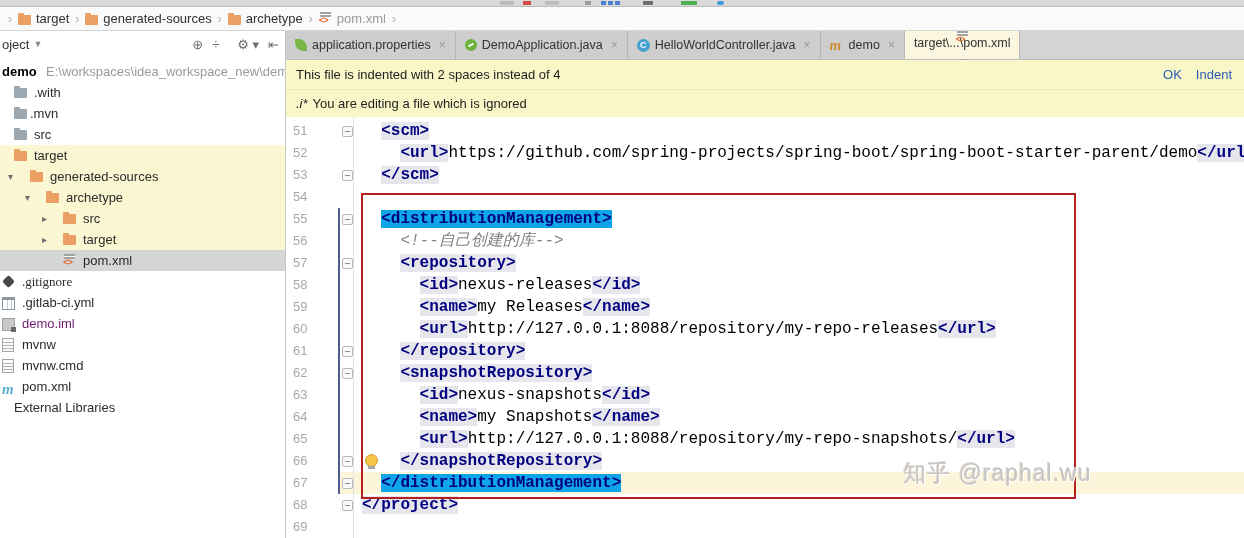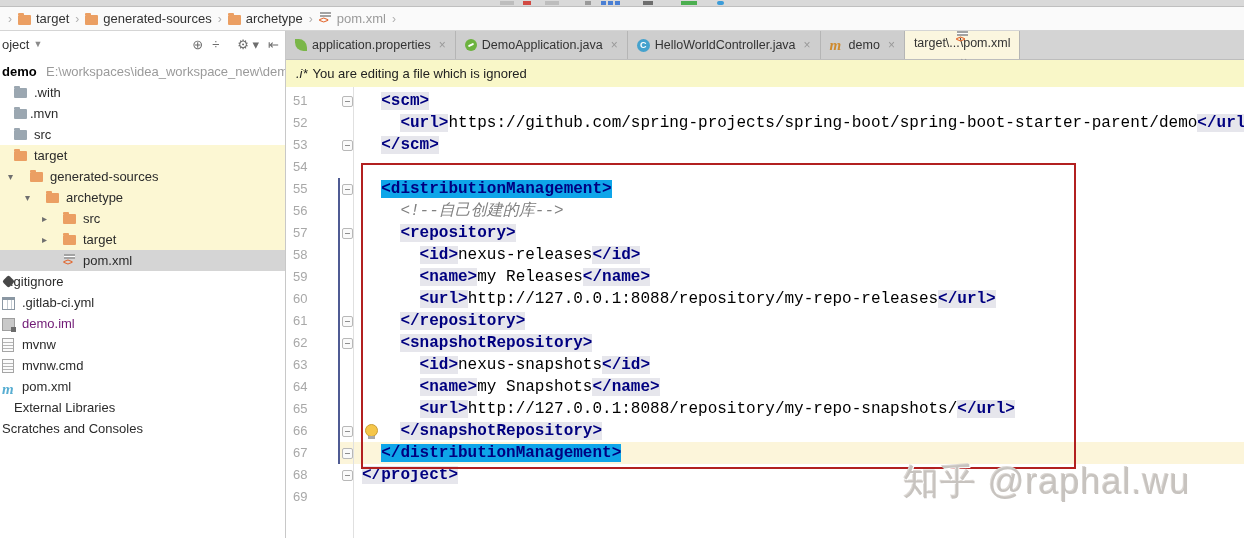--- a/index.html
+++ b/index.html
@@ -89,21 +89,21 @@
   #code{position:absolute;left:76px;top:3px;right:0;white-space:pre;}
   .cline{height:22px;line-height:22px;}
   .tk-t{color:#000080;font-weight:bold;background:#e6e6ec;}
   .tk-s{color:#000080;font-weight:bold;background:#0ea5e9;}
   .tk-x{color:#000;}
   .tk-c{color:#808080;font-style:italic;}
   #red-box{position:absolute;left:75px;top:76px;width:711px;height:302px;border:2px solid #b22020;pointer-events:none;}
   #bulb{position:absolute;left:79px;width:11px;height:11px;background:#f5c64a;border:1px solid #c99d36;border-radius:50%;}
   #bulb::after{content:"";position:absolute;left:2px;top:11px;width:7px;height:3px;background:#a9a9a9;}
   
-  #watermark{position:absolute;left:903px;top:458px;z-index:40;font-size:36px;letter-spacing:1px;
+  #watermark{position:absolute;left:903px;top:458px;z-index:40;font-size:23px;letter-spacing:1px;
       color:#c7c3bf;text-shadow:1px 1px 0 #fff,-1px -1px 0 #dcd8d4;pointer-events:none;
       font-family:"Liberation Sans",sans-serif;}
 </style>
 </head>
 <body>
 
 <div id="top-strip">
   <span class="mark" style="left:500px;width:14px;background:#bdbdbd"></span>
   <span class="mark" style="left:523px;width:8px;background:#d24a43"></span>
   <span class="mark" style="left:545px;width:14px;background:#bdbdbd"></span>
@@ -188,21 +188,21 @@
           <span class="chev" style="left: 42px;">▸</span>
           <span class="tic ic-folder-orange" style="left: 63px;"></span>
           <span class="tlabel " style="left: 83px;">target</span>
         </div>
         <div class="trow selected">
           <span class="tic ic-maven-file" style="left: 63px;"></span>
           <span class="tlabel " style="left: 83px;">pom.xml</span>
         </div>
         <div class="trow ">
           <span class="tic ic-git" style="left: 2px;"></span>
-          <span class="tlabel " style="left: 10px;">.gitignore</span>
+          <span class="tlabel " style="left: 22px; font-family: Liberation Serif, serif;">.gitignore</span>
         </div>
         <div class="trow ">
           <span class="tic ic-yml" style="left: 2px;"></span>
           <span class="tlabel " style="left: 22px;">.gitlab-ci.yml</span>
         </div>
         <div class="trow ">
           <span class="tic ic-iml" style="left: 2px;"></span>
           <span class="tlabel dim" style="left: 22px;">demo.iml</span>
         </div>
         <div class="trow ">
@@ -212,23 +212,20 @@
         <div class="trow ">
           <span class="tic ic-file" style="left: 2px;"></span>
           <span class="tlabel " style="left: 22px;">mvnw.cmd</span>
         </div>
         <div class="trow ">
           <span class="tic ic-maven-m" style="left: 2px;"></span>
           <span class="tlabel " style="left: 22px;">pom.xml</span>
         </div>
         <div class="trow ">
           <span class="tlabel " style="left: 14px;">External Libraries</span>
-        </div>
-        <div class="trow ">
-          <span class="tlabel " style="left: 2px;">Scratches and Consoles</span>
         </div>
       </div>
   </div>
 
   <div id="editor-col">
     <div id="tabbar">
         <div class="tab">
           <span class="tic ic-leaf"></span>
           <span>application.properties</span>
           <span class="tclose">×</span>
@@ -248,20 +245,27 @@
           <span>demo</span>
           <span class="tclose">×</span>
         </div>
         <div class="tab active">
           <span class="tic ic-maven-file"></span>
           <span>target\...\pom.xml</span>
           <span class="tclose">×</span>
         </div>
       </div>
 
+    <div id="notif1" class="notif">
+      <span>This file is indented with 2 spaces instead of 4</span>
+      <span class="links">
+        <span>OK</span>
+        <span>Indent</span>
+      </span>
+    </div>
 
     <div id="notif2" class="notif">
       <span class="pfx">.i*</span>
       <span>You are editing a file which is ignored</span>
     </div>
 
     <div id="editor">
       <div id="caret-line" style="top: 355px;"></div>
       <div id="vcs-bar" style="top: 91px; height: 286px;"></div>
       <div id="gutter-sep"></div>

